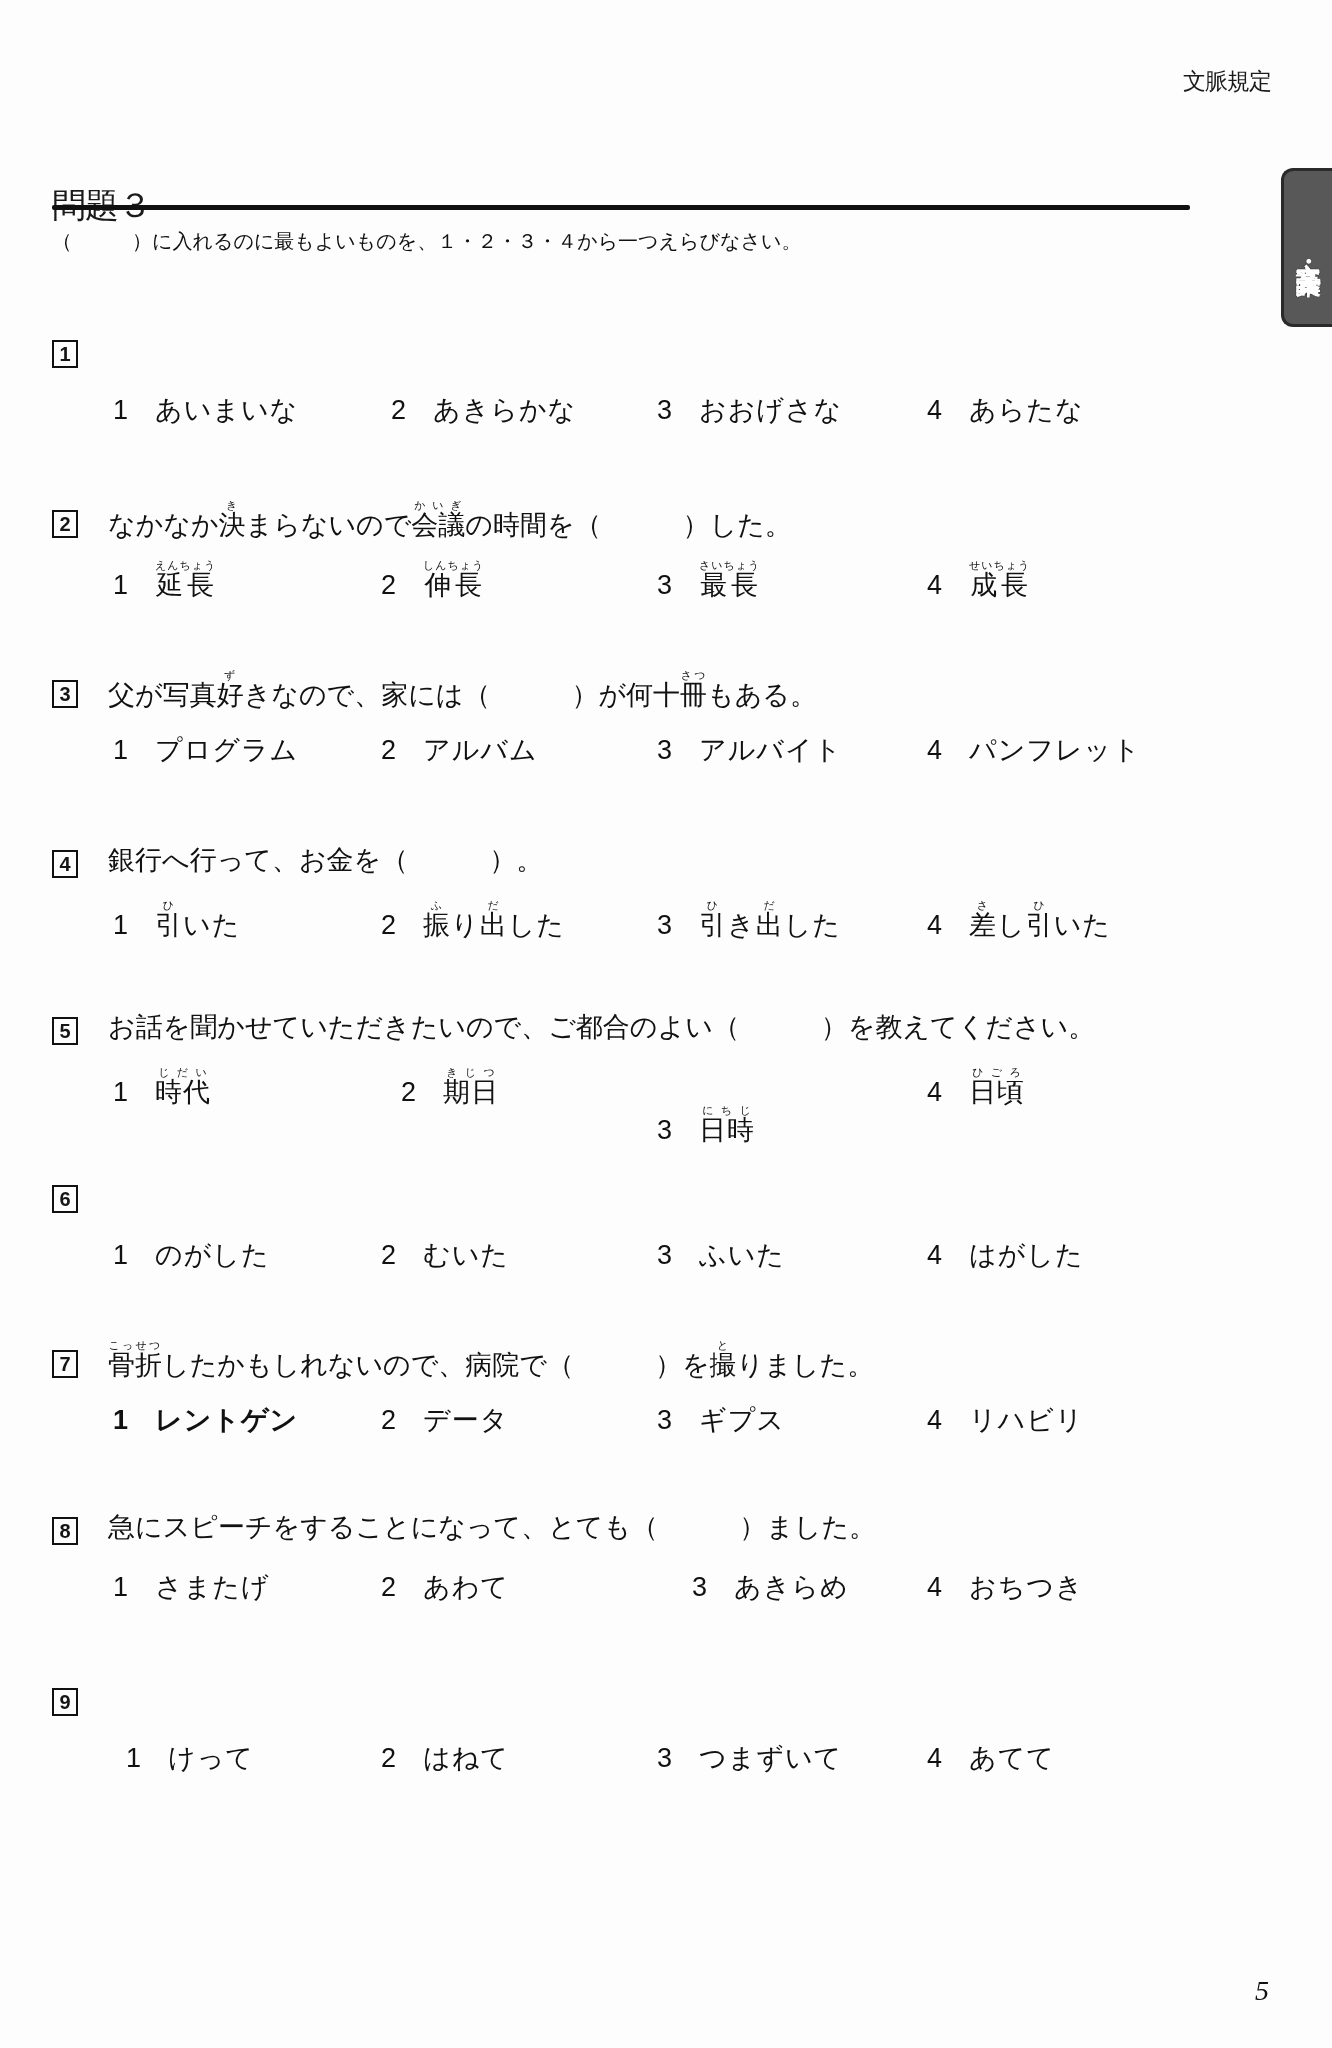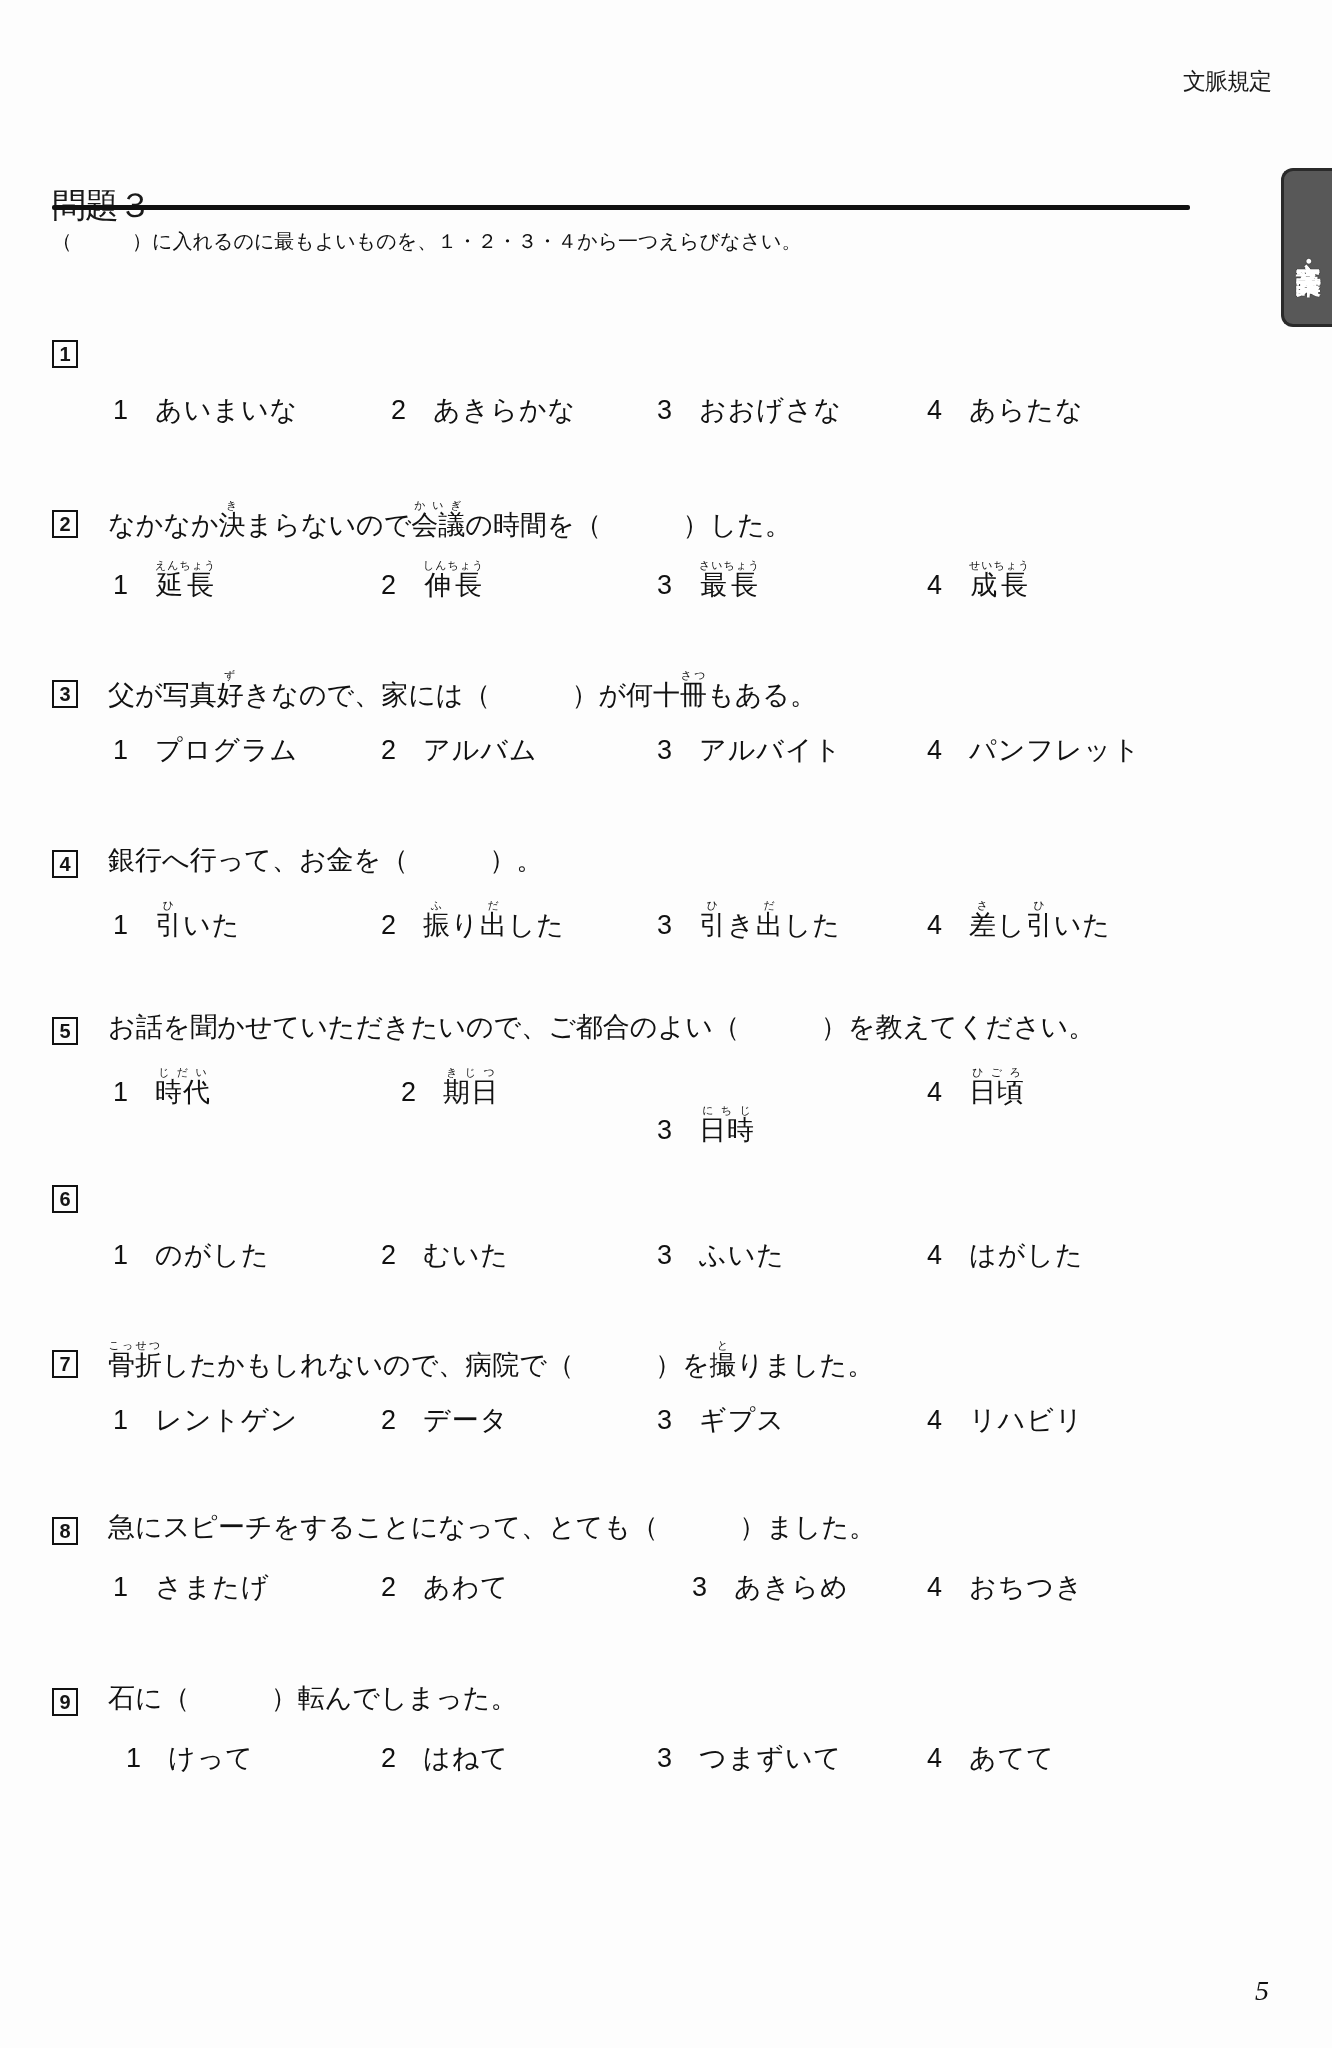--- a/index.html
+++ b/index.html
@@ -125,39 +125,38 @@
         <div class="opt" style="left: 113px;"><span class="opt-num">1</span><span class="opt-text">のがした</span></div>
         <div class="opt" style="left: 381px;"><span class="opt-num">2</span><span class="opt-text">むいた</span></div>
         <div class="opt" style="left: 657px;"><span class="opt-num">3</span><span class="opt-text">ふいた</span></div>
         <div class="opt" style="left: 927px;"><span class="opt-num">4</span><span class="opt-text">はがした</span></div>
       </div>
     </div>
     <div class="question" style="top: 1350px;">
       <div class="qnum">7</div>
       <div class="stem"><ruby>骨折<rt>こっせつ</rt></ruby>したかもしれないので、病院で（　　　）を<ruby>撮<rt>と</rt></ruby>りました。</div>
       <div class="options">
-        <div class="opt" style="left: 113px;"><span class="opt-num">1</span><span class="opt-text">レントゲン</span></div>
+        <div class="opt" style="left: 113px; font-weight: bold;"><span class="opt-num">1</span><span class="opt-text">レントゲン</span></div>
         <div class="opt" style="left: 381px;"><span class="opt-num">2</span><span class="opt-text">データ</span></div>
         <div class="opt" style="left: 657px;"><span class="opt-num">3</span><span class="opt-text">ギプス</span></div>
         <div class="opt" style="left: 927px;"><span class="opt-num">4</span><span class="opt-text">リハビリ</span></div>
       </div>
     </div>
     <div class="question" style="top: 1517px;">
       <div class="qnum">8</div>
       <div class="stem">急にスピーチをすることになって、とても（　　　）ました。</div>
       <div class="options">
         <div class="opt" style="left: 113px;"><span class="opt-num">1</span><span class="opt-text">さまたげ</span></div>
         <div class="opt" style="left: 381px;"><span class="opt-num">2</span><span class="opt-text">あわて</span></div>
         <div class="opt" style="left: 692px;"><span class="opt-num">3</span><span class="opt-text">あきらめ</span></div>
         <div class="opt" style="left: 927px;"><span class="opt-num">4</span><span class="opt-text">おちつき</span></div>
       </div>
     </div>
     <div class="question" style="top: 1688px;">
       <div class="qnum">9</div>
-      <div class="stem">石に（　　　）転んでしまった。</div>
       <div class="options">
         <div class="opt" style="left: 126px;"><span class="opt-num">1</span><span class="opt-text">けって</span></div>
         <div class="opt" style="left: 381px;"><span class="opt-num">2</span><span class="opt-text">はねて</span></div>
         <div class="opt" style="left: 657px;"><span class="opt-num">3</span><span class="opt-text">つまずいて</span></div>
         <div class="opt" style="left: 927px;"><span class="opt-num">4</span><span class="opt-text">あてて</span></div>
       </div>
     </div>
   </div>
 
 <div class="page-number">5</div>

